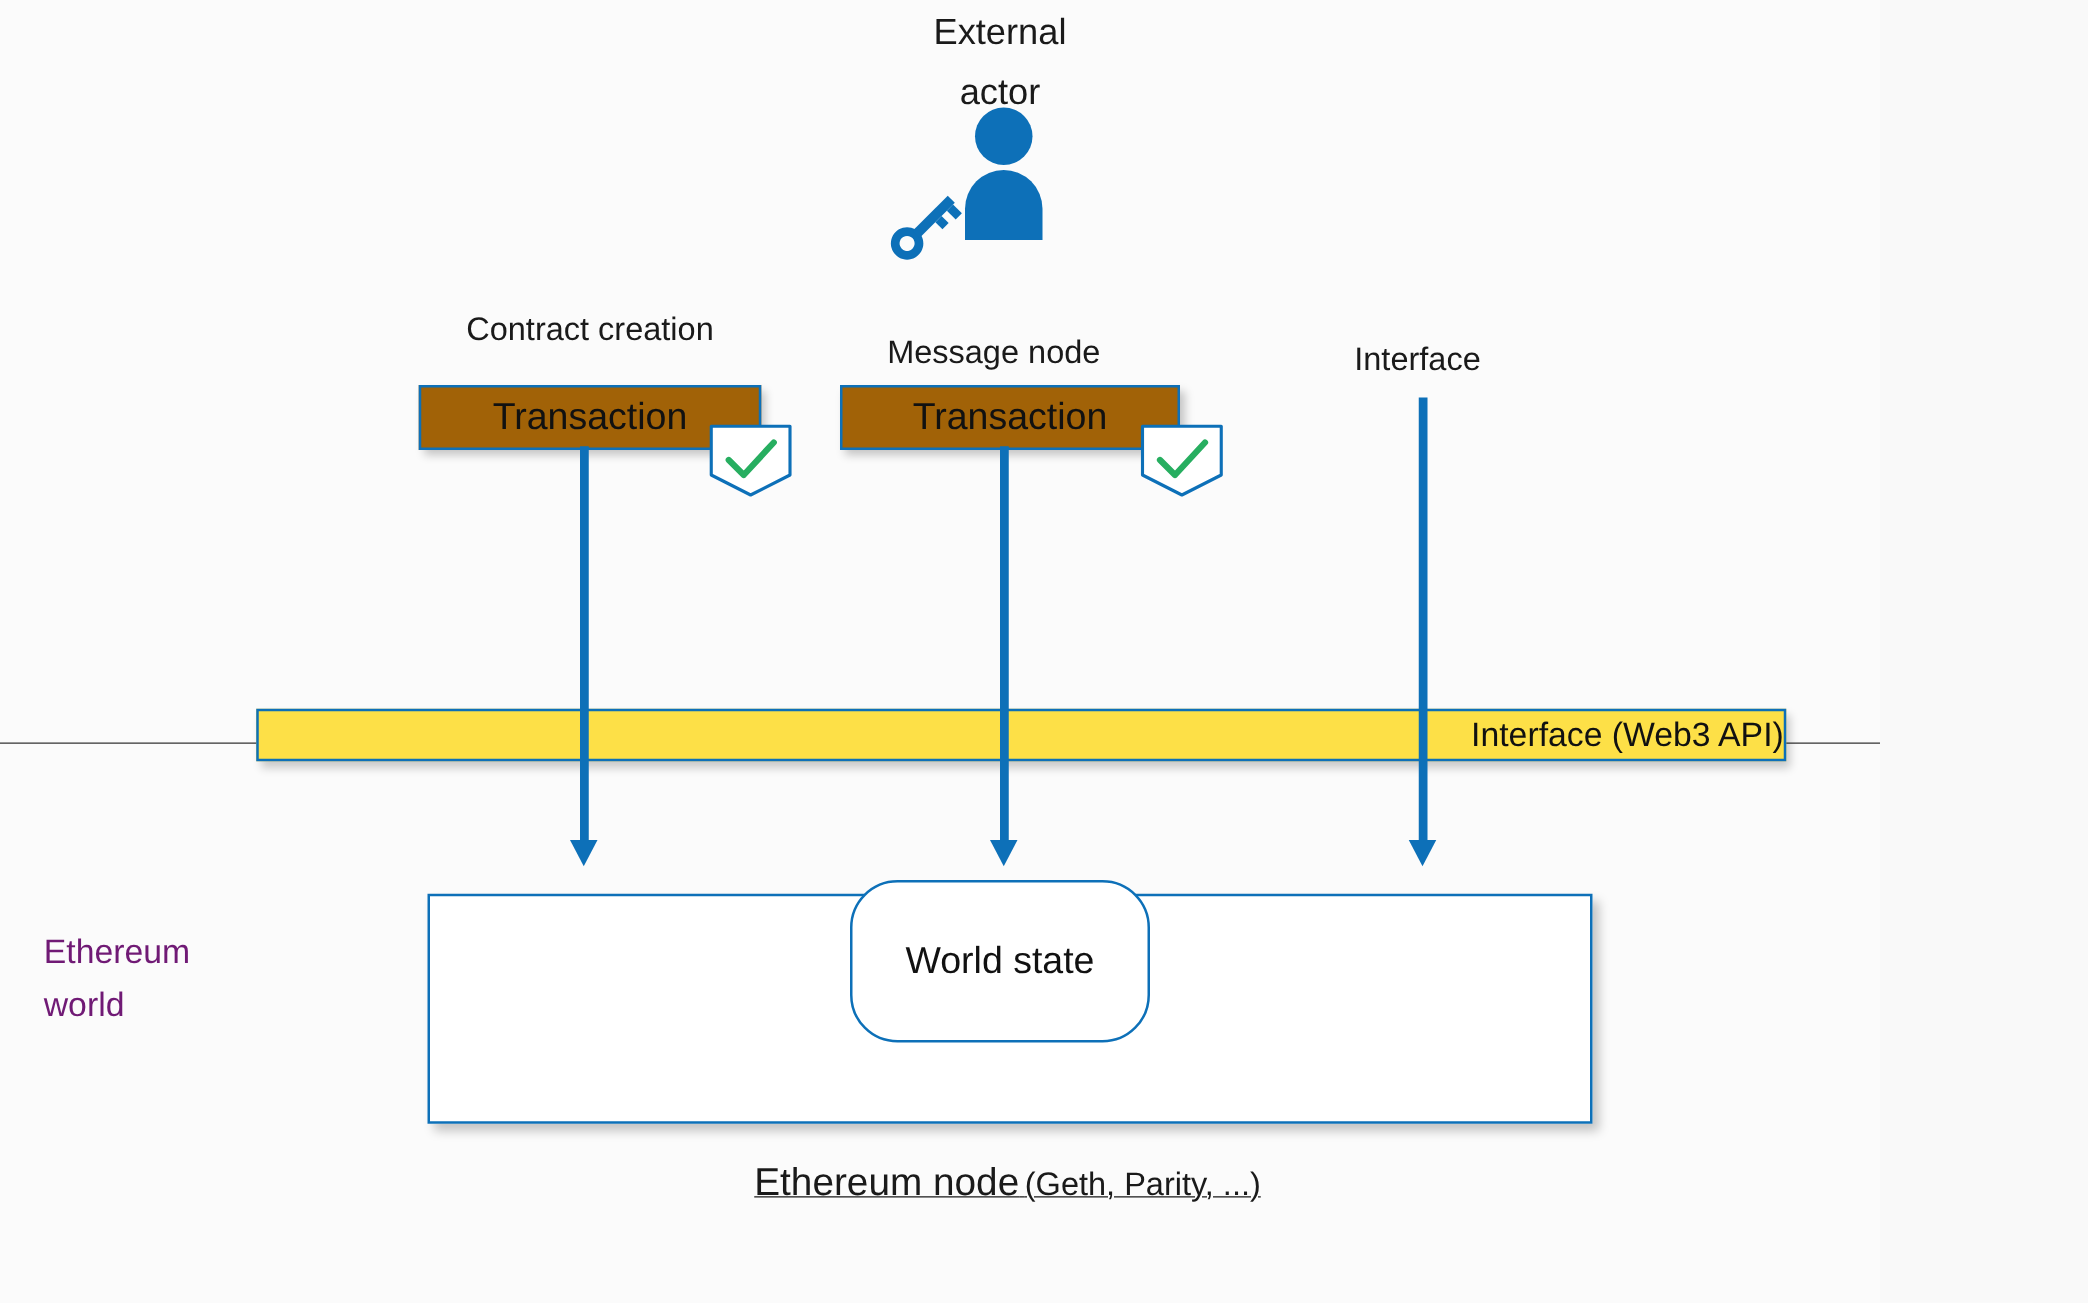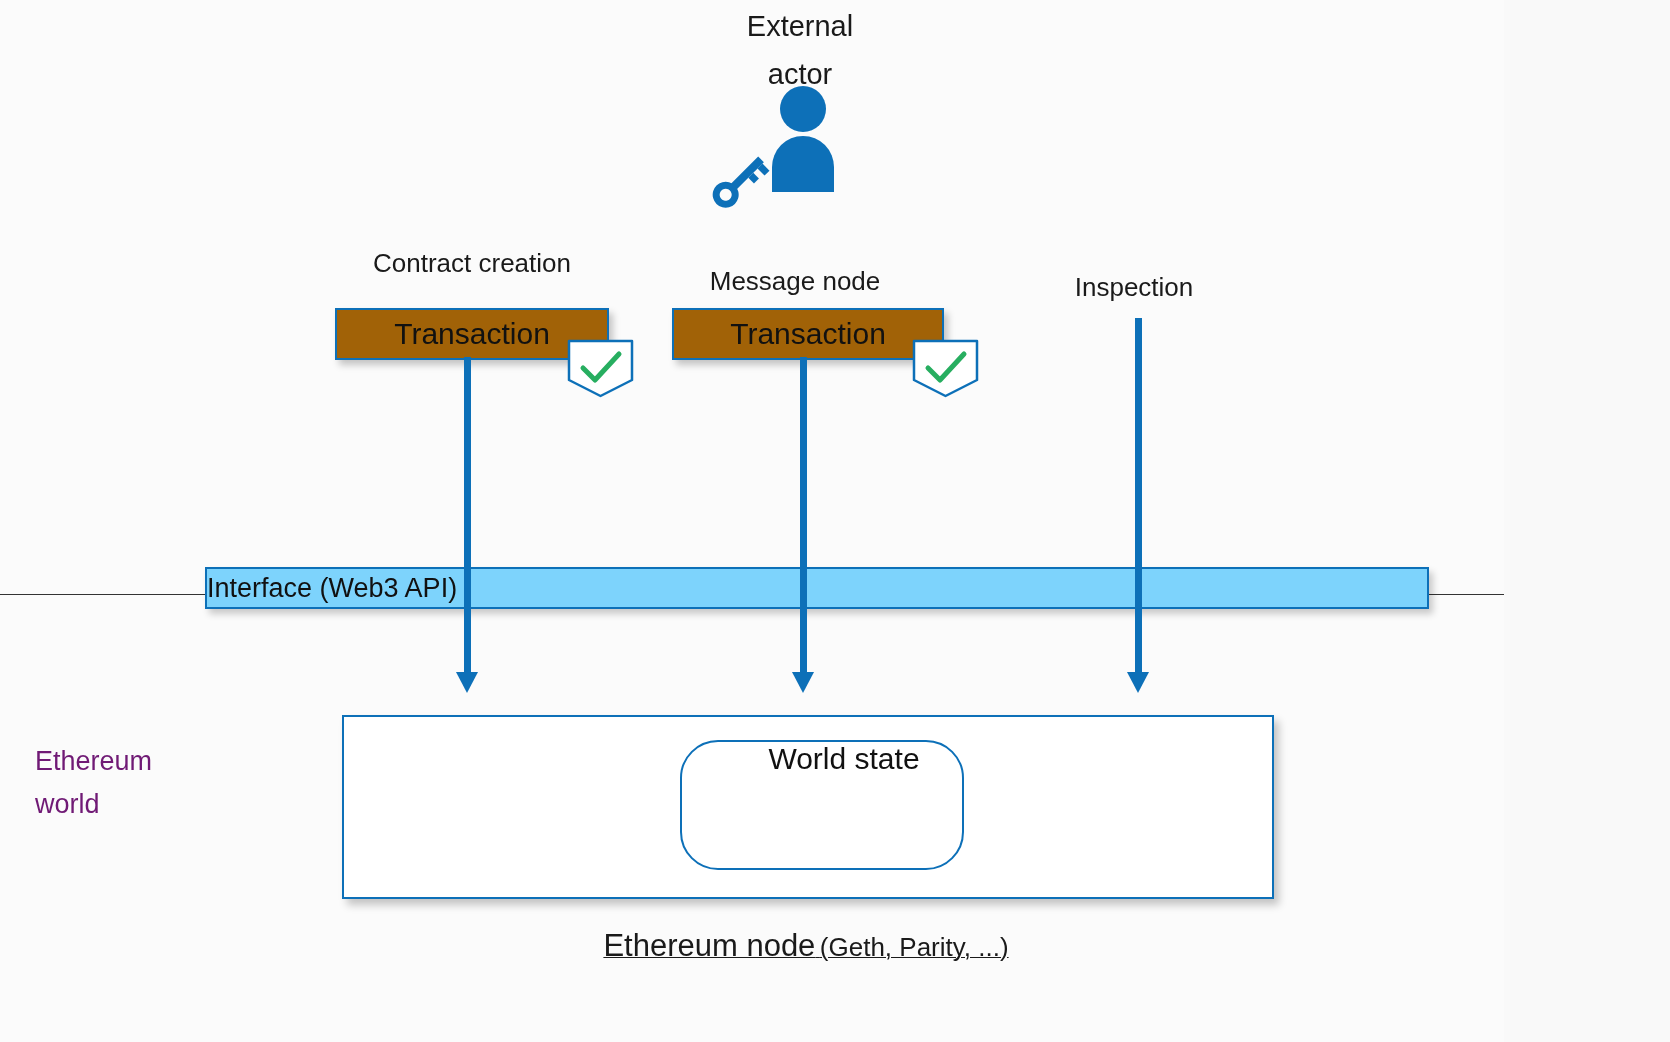--- a/index.html
+++ b/index.html
@@ -67,45 +67,44 @@
   .arrow1 .head,.arrow2 .head{top:315px;}
   .arrow3 .head{top:354px;}
 
   
   .baseline{
     left:0; top:594px; width:1670px; height:0;
     border-top:1.5px solid #333; z-index:1;
   }
   .interface-bar{
     left:205px; top:567px; width:1220px; height:38px;
-    background:#7dd3fc;
+    background:#fde047;
     border:2.5px solid #0d70b8;
     box-shadow:4px 5px 7px rgba(0,0,0,0.20);
-    display:flex; align-items:center; justify-content:flex-start;
+    display:flex; align-items:center; justify-content:flex-end;
     font-size:27px; color:#111;
     z-index:4;
   }
 
   
   .node-box{
     left:342px; top:715px; width:928px; height:180px;
     background:#fff;
     border:2.5px solid #0d70b8;
     box-shadow:5px 6px 8px rgba(0,0,0,0.22);
     z-index:2;
   }
   .world-state{
-    left:680px; top:740px; width:236px; height:126px;
+    left:680px; top:704px; width:236px; height:126px;
     background:#fff;
     border:2.5px solid #0d70b8;
     border-radius:38px;
-    display:flex; justify-content:center;
+    display:flex; align-items:center; justify-content:center;
     font-size:30px; color:#111;
     z-index:3;
-    padding-left:44px;
   }
   .world-label{
     left:35px; top:740px; width:190px;
     font-size:27px; line-height:43px; text-align:left; color:#701a75;
   }
   .node-caption{
     left:400px; top:928px; width:812px;
     text-align:center; color:#1a1a1a; white-space:nowrap;text-decoration:underline;
   }
   .node-caption .main{font-size:31px;}
@@ -133,21 +132,21 @@
         <path d="M12,0 a13,13 0 1 0 0.01,0 Z M12,7 a6,6 0 1 1 -0.01,0 Z" fill-rule="evenodd"></path>
         <rect x="22" y="9" width="40" height="8"></rect>
         <rect x="40" y="17" width="7" height="8"></rect>
         <rect x="53" y="17" width="7" height="10"></rect>
       </g>
     </svg>
   </div>
 
   <div class="abs flow-label lbl-contract">Contract creation</div>
   <div class="abs flow-label lbl-message">Message node</div>
-  <div class="abs flow-label lbl-inspection">Inspection</div>
+  <div class="abs flow-label lbl-inspection">Interface</div>
 
   <div class="abs tx-box tx1">
     <span>Transaction</span>
   </div>
   <div class="abs tx-box tx2">
     <span>Transaction</span>
   </div>
 
   <div class="abs badge badge1">
     <svg width="68" height="60" viewBox="0 0 68 60">

